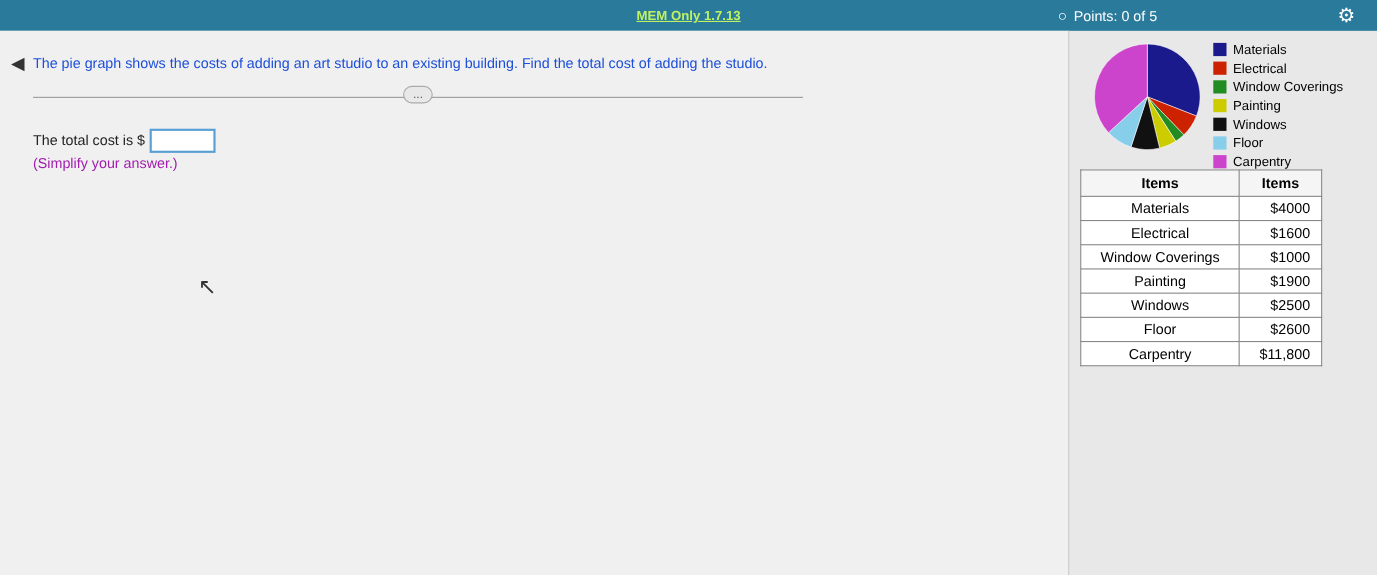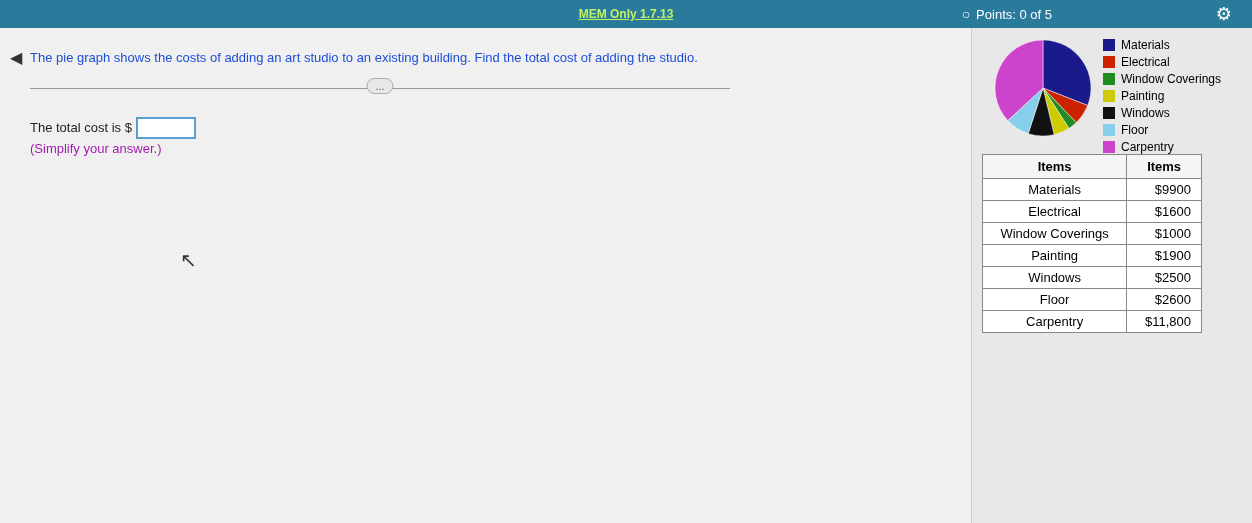--- a/index.html
+++ b/index.html
@@ -294,21 +294,21 @@
     <table class="data-table">
       <thead>
         <tr>
           <th>Items</th>
           <th>Items</th>
         </tr>
       </thead>
       <tbody id="table-body">
       <tr>
             <td>Materials</td>
-            <td>$9900</td>
+            <td>$4000</td>
           </tr>
           <tr>
             <td>Electrical</td>
             <td>$1600</td>
           </tr>
           <tr>
             <td>Window Coverings</td>
             <td>$1000</td>
           </tr>
           <tr>

